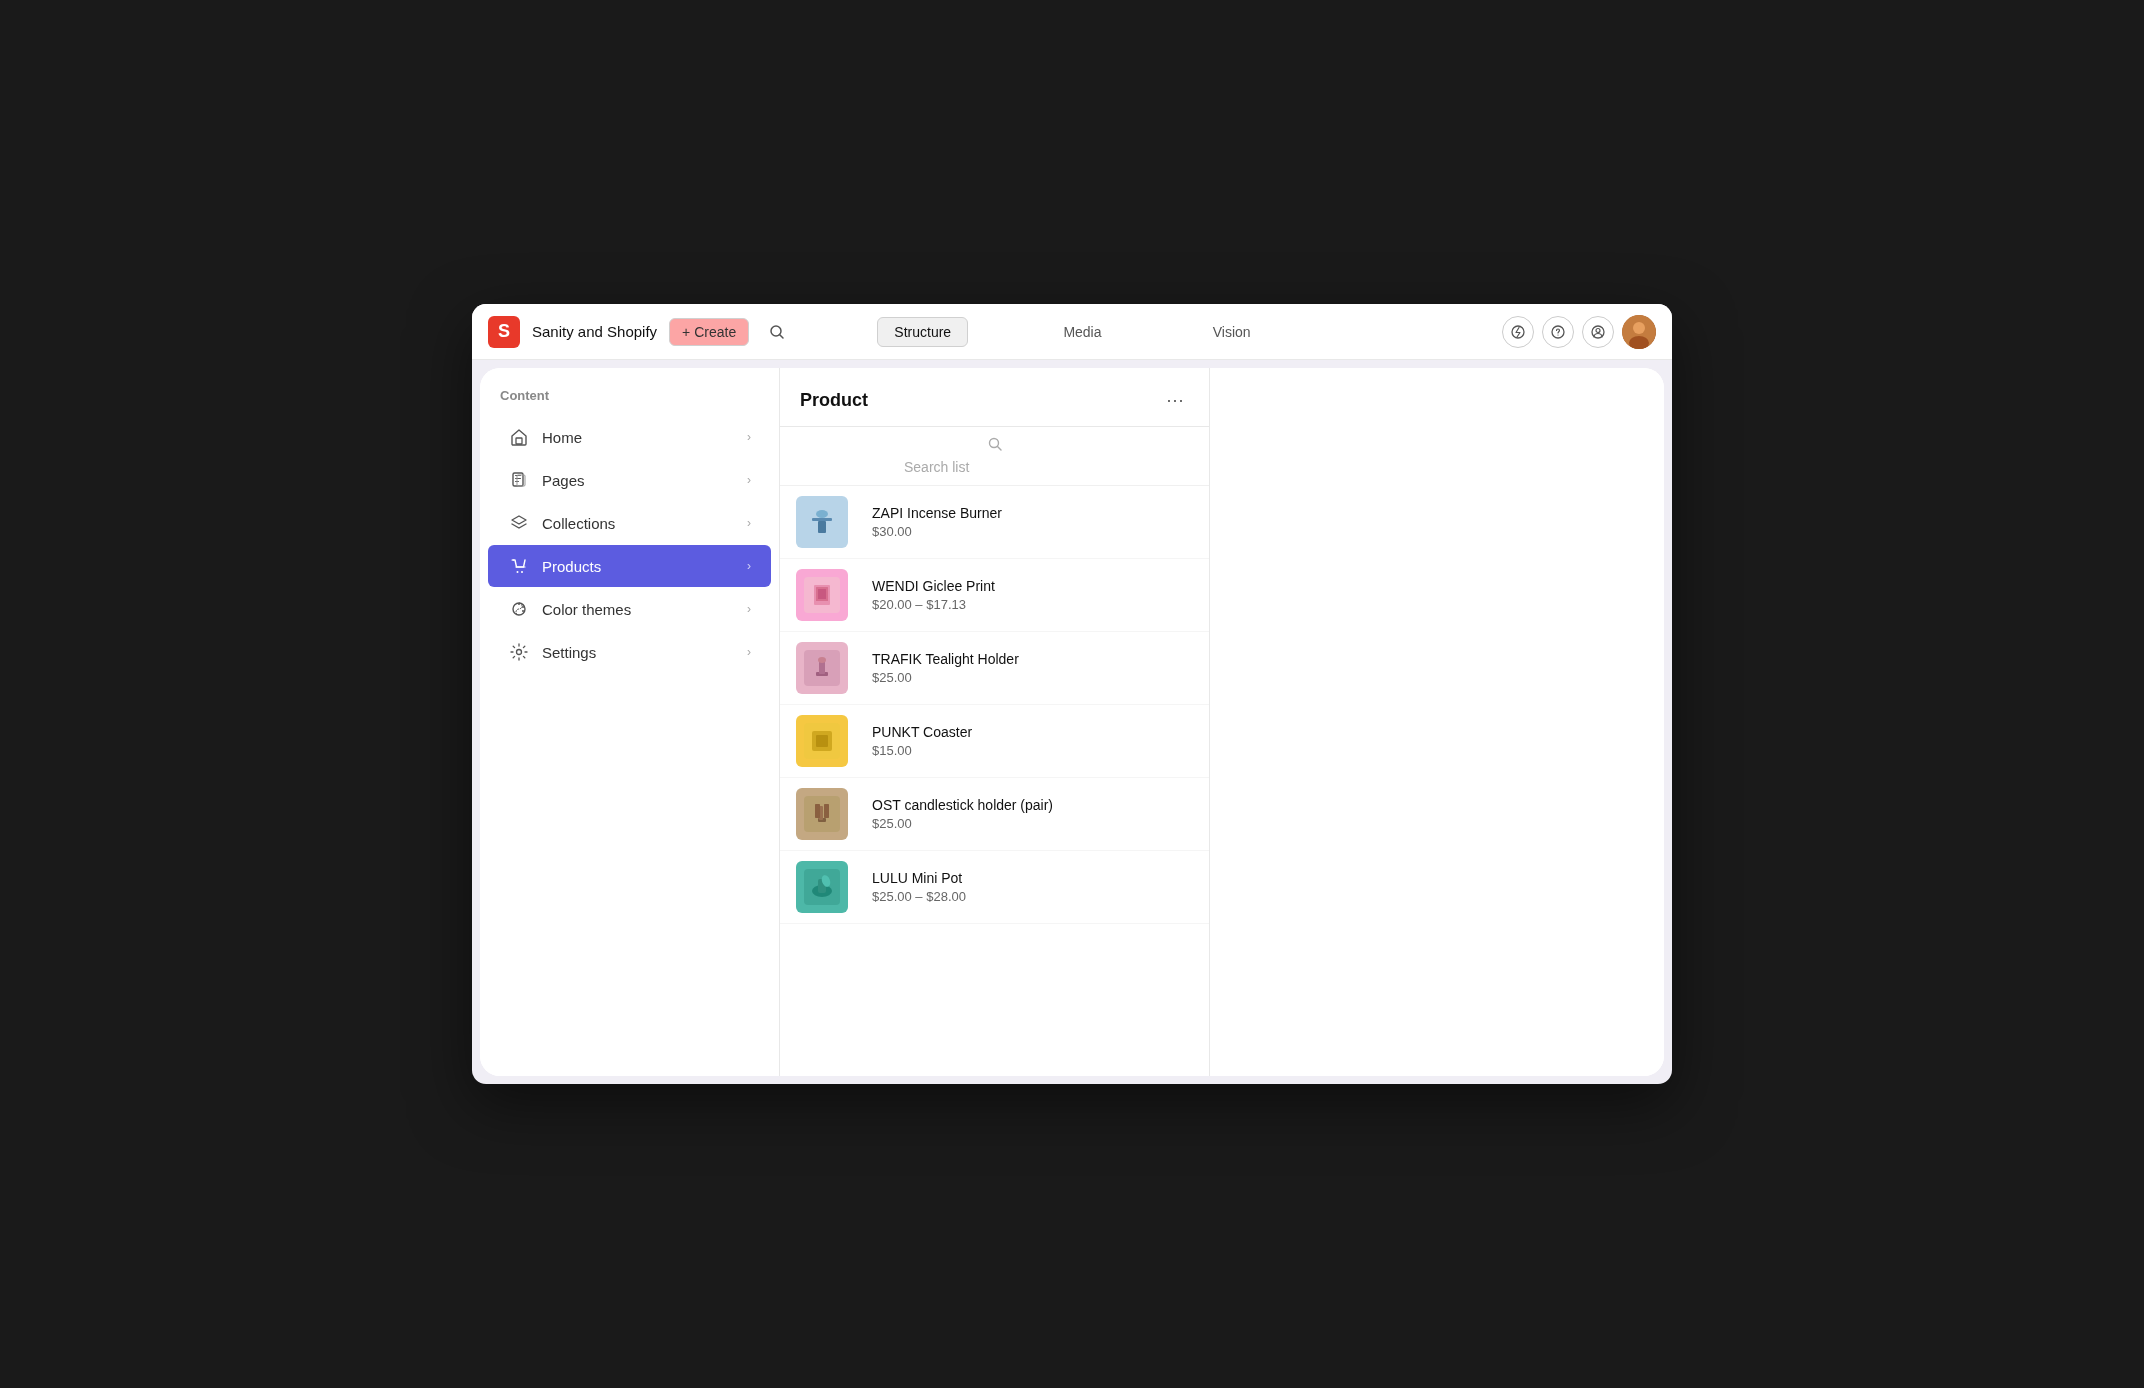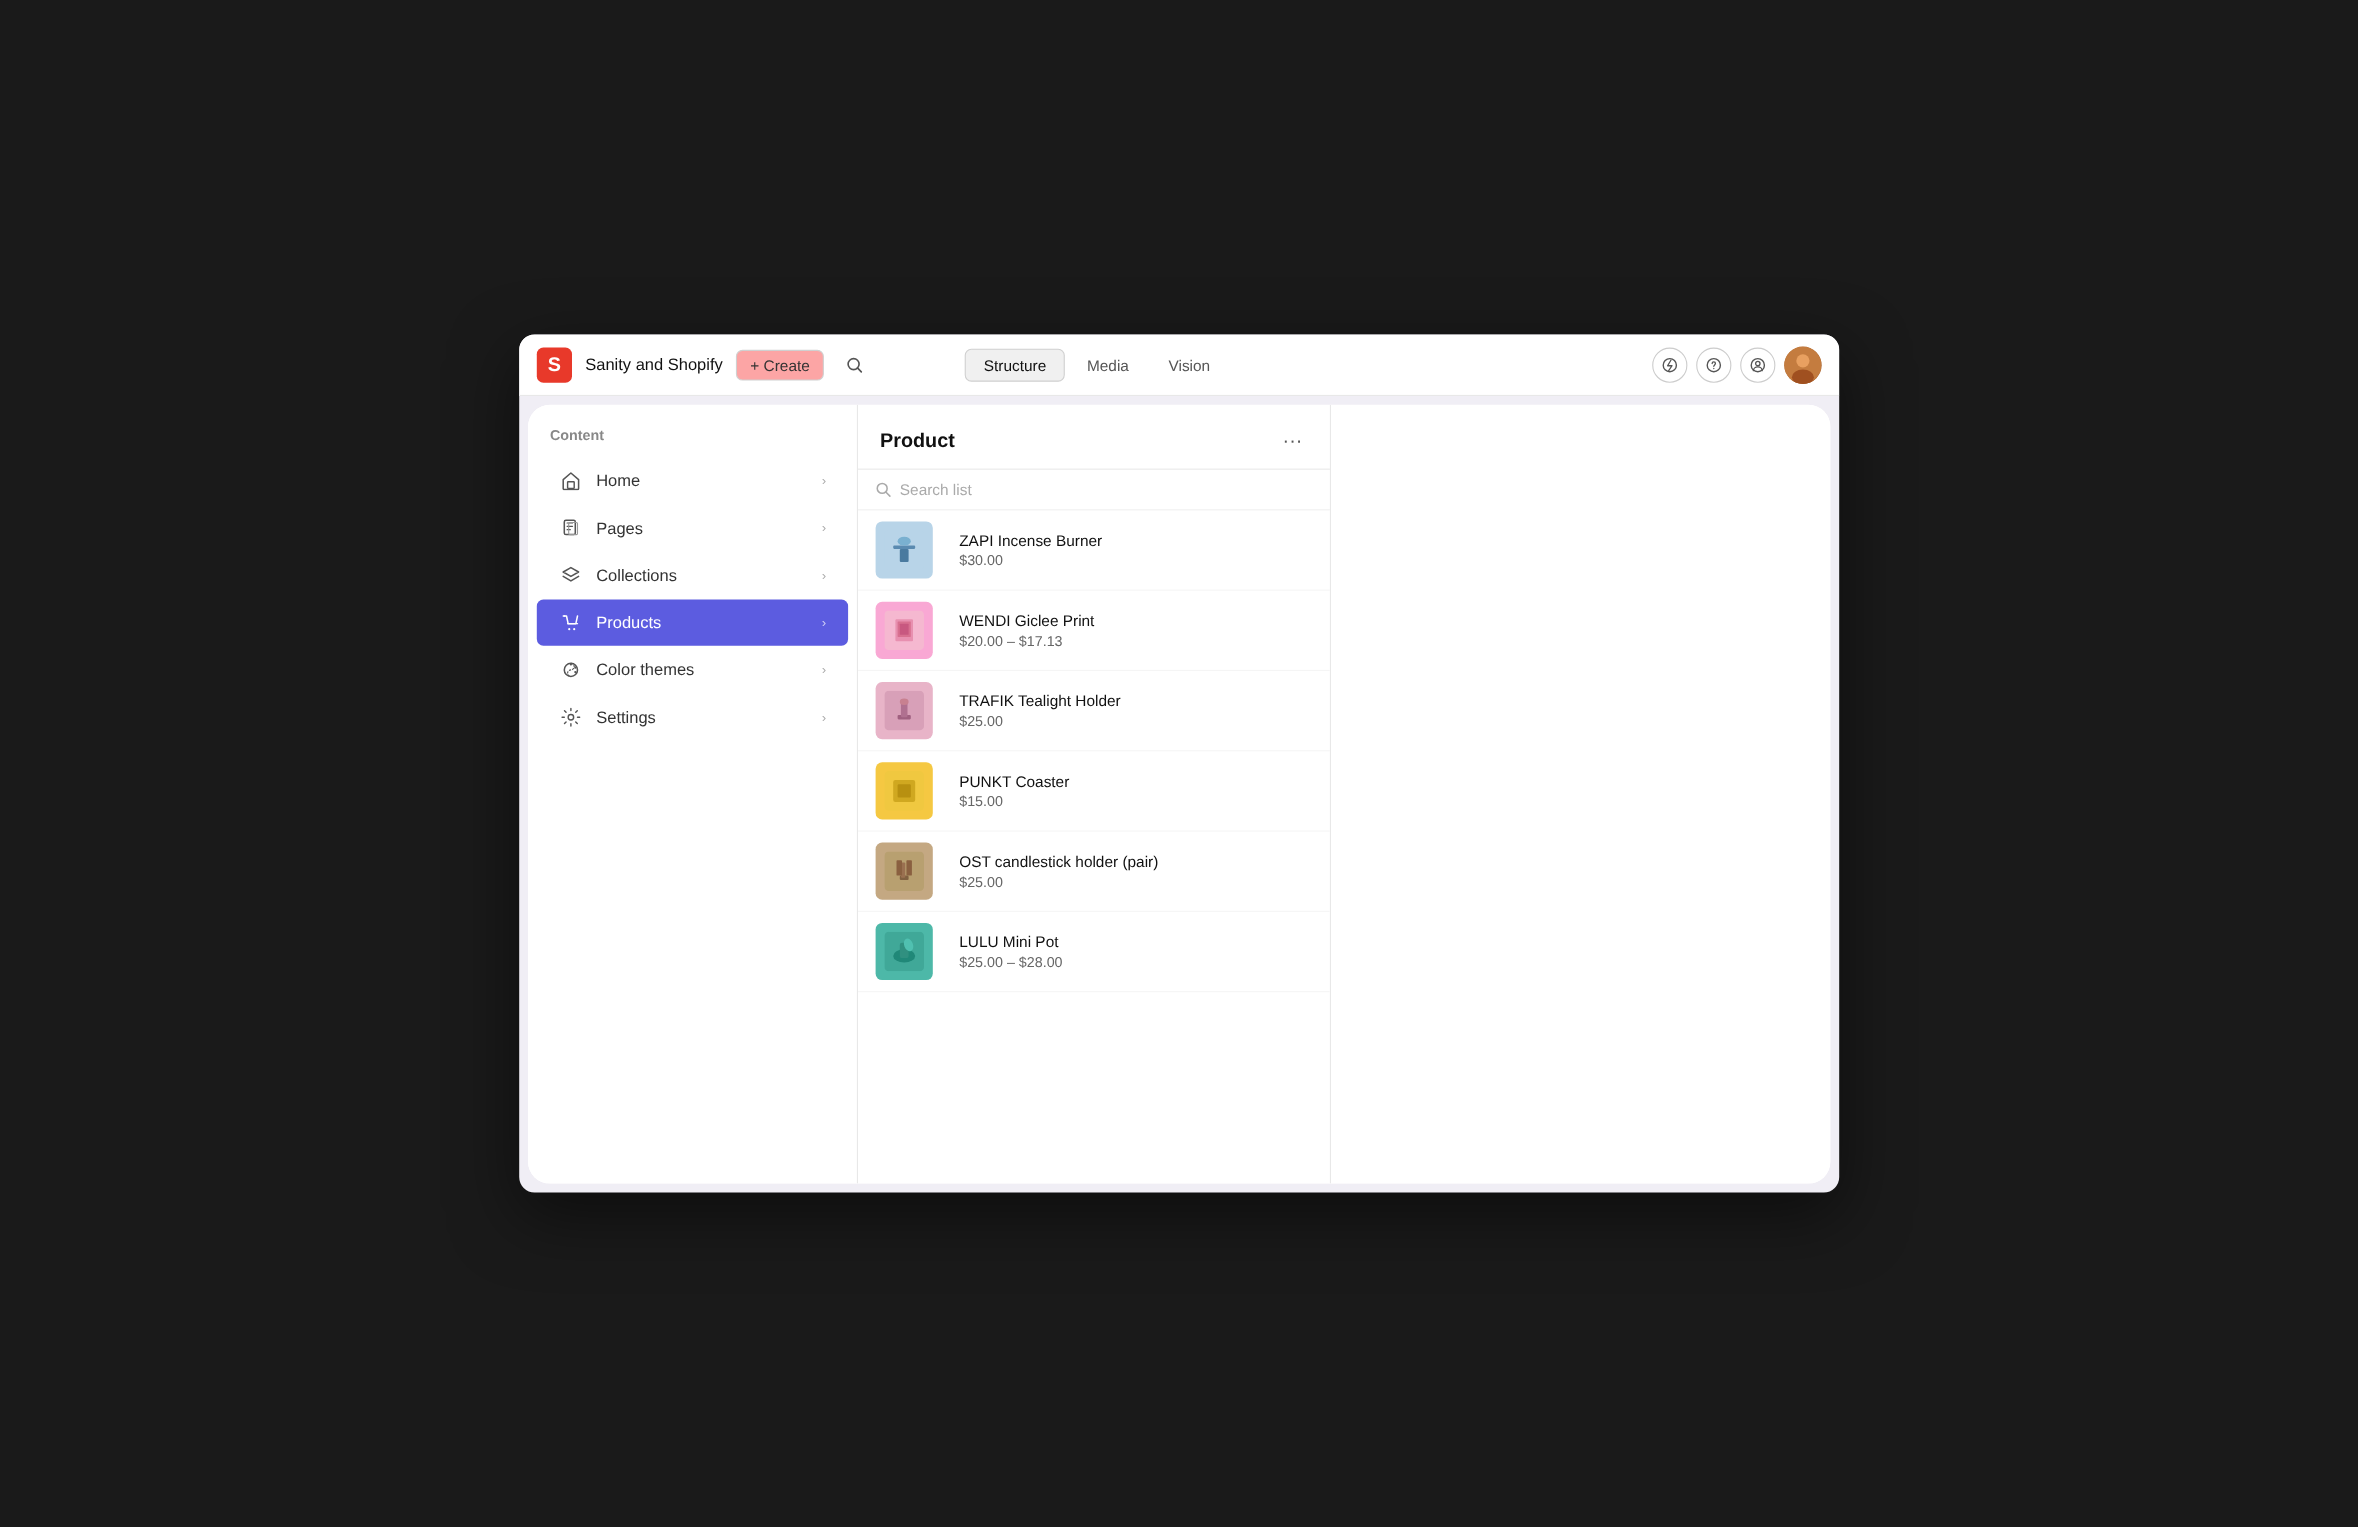--- a/index.html
+++ b/index.html
@@ -82,21 +82,21 @@
       cursor: pointer;
       color: #555;
       font-size: 16px;
     }
 
     .topbar-nav {
       display: flex;
       align-items: center;
       gap: 4px;
       flex: 1;
-      justify-content: flex-start;
+      justify-content: space-between;
     }
 
     .nav-tab {
       padding: 6px 16px;
       border-radius: 6px;
       font-size: 14px;
       color: #555;
       cursor: pointer;
     }
 
@@ -246,20 +246,21 @@
       font-size: 18px;
       border-radius: 4px;
     }
 
     .search-bar {
       display: flex;
       align-items: center;
       padding: 10px 16px;
       gap: 8px;
       border-bottom: 1px solid #f0f0f0;
+      flex-direction: column;
     }
 
     .search-bar input {
       border: none;
       outline: none;
       font-size: 14px;
       color: #555;
       flex: 1;
       background: transparent;
     }

